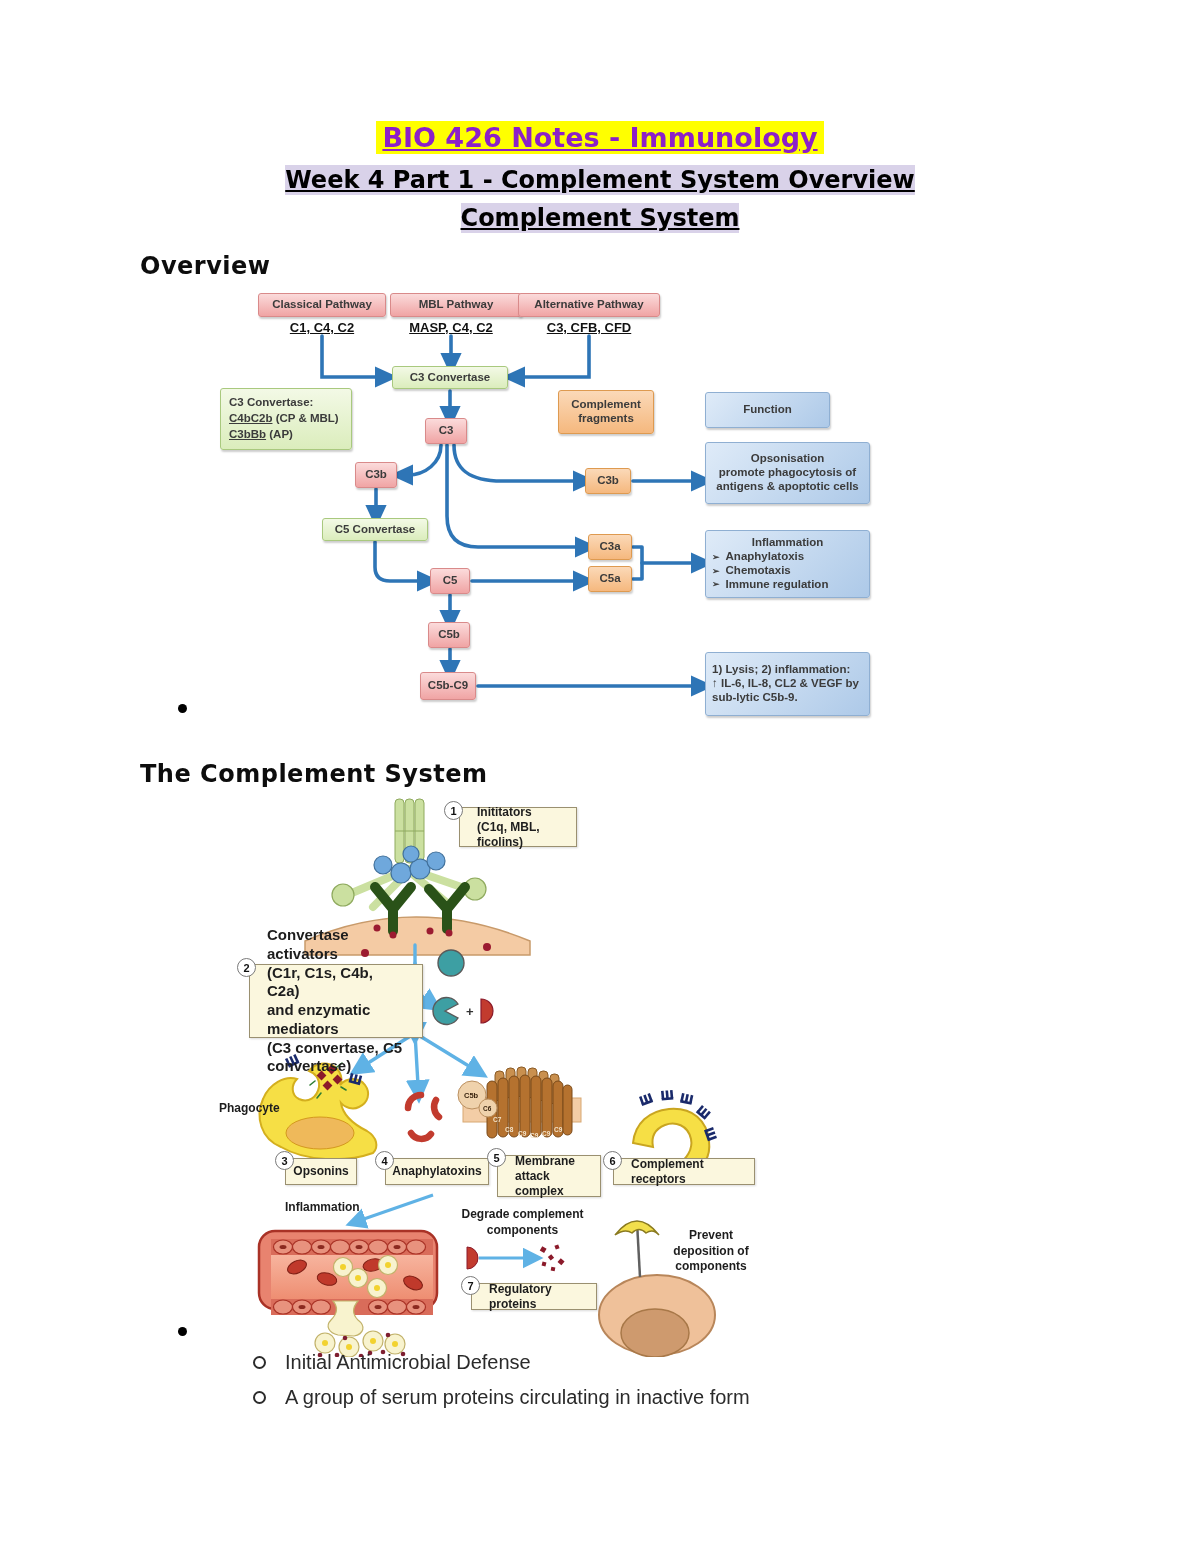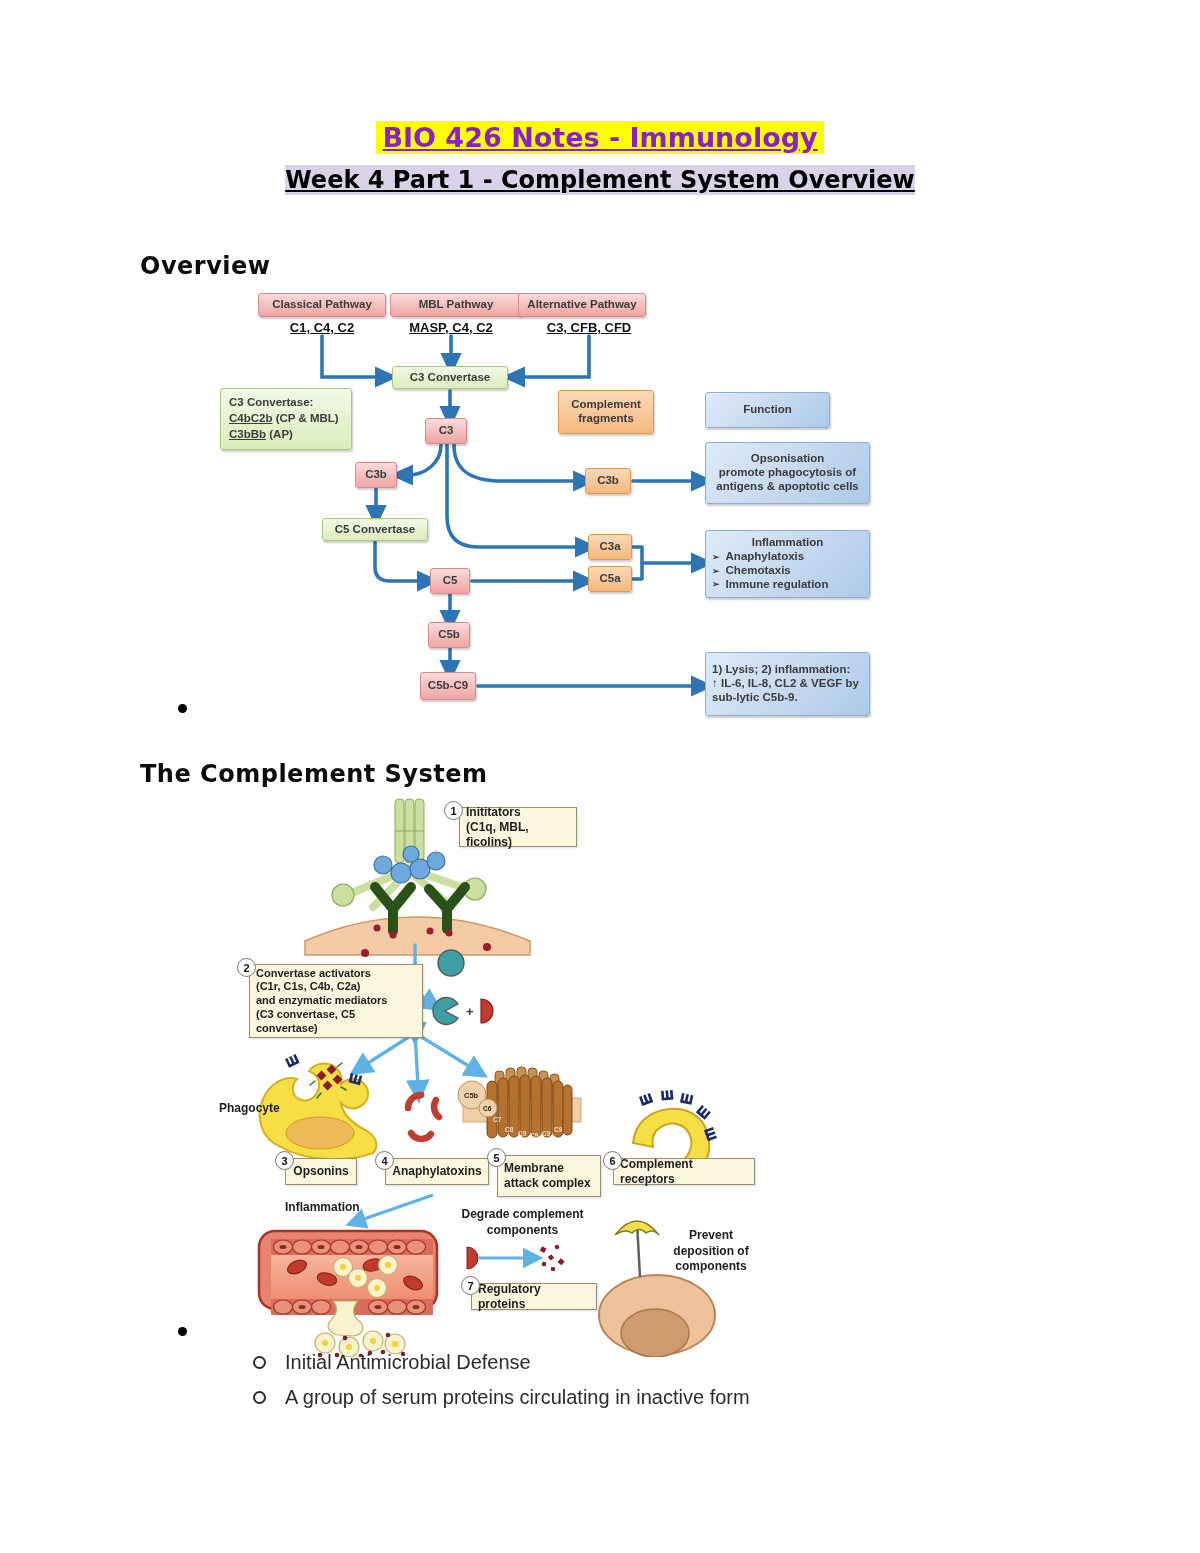--- a/index.html
+++ b/index.html
@@ -29,21 +29,21 @@
                 color:#111;text-decoration:underline;}
   .inf-item{display:flex;gap:6px;align-items:center;width:100%;text-align:left;}
   .inf-item .mk{font-size:9px;}
   .lysis-line{width:100%;text-align:left;}
   
   .bio{position:absolute;left:225px;top:795px;width:550px;height:562px;}
   .bio svg.art{position:absolute;left:0;top:0;}
   .dlabel{position:absolute;box-sizing:border-box;background:#FBF7DE;border:1.3px solid #9a9070;
           display:flex;align-items:center;justify-content:center;text-align:left;
           font:bold 12px/1.25 "Liberation Sans",sans-serif;color:#1d1d1d;
-          box-shadow:1px 1px 2px rgba(0,0,0,.15);padding:2px 6px;}
+          box-shadow:1px 1px 2px rgba(0,0,0,.15);padding:2px 17px;}
   .dlabel.multi{flex-direction:column;align-items:flex-start;}
   .numcirc{position:absolute;width:17px;height:17px;border-radius:50%;background:#fff;
            border:1.6px solid #7a7a7a;display:flex;align-items:center;justify-content:center;
            font:bold 11px "Liberation Sans",sans-serif;color:#111;z-index:5;}
   .freelabel{position:absolute;font:bold 12px/1.3 "Liberation Sans",sans-serif;color:#1d1d1d;}
   .ctr{text-align:center;}
   
   .bullet-dot{position:absolute;width:9px;height:9px;border-radius:50%;background:#000;}
   .sub-bullet{position:absolute;left:253px;display:flex;align-items:center;gap:19px;
               font:20px "Liberation Sans",sans-serif;color:#2b2b2b;}
@@ -52,20 +52,23 @@
 </head>
 <body>
 
 <div class="page">
 
   <div class="title-row" style="top:121px">
     <span class="hl-yellow">BIO 426 Notes - Immunology</span>
   </div>
   <div class="title-row" style="top:165px">
     <span class="hl-lav">Week 4 Part 1 - Complement System Overview</span>
+  </div>
+  <div class="title-row" style="top:203px">
+    <span class="hl-lav">Complement System</span>
   </div>
 
   <h2 class="sec-heading" style="top:252px">Overview</h2>
 
   <div class="flow">
     <svg class="arrows" width="660" height="445" viewBox="0 0 660 445">
       <defs>
         <marker id="ah" markerWidth="7" markerHeight="7" refX="1.5" refY="3" orient="auto">
           <path d="M0,0 L6.5,3 L0,6 Z" fill="#2E75B6"></path>
         </marker>
@@ -85,21 +88,21 @@
         <path d="M422,273 H476" marker-end="url(#ah)"></path>
         <path d="M230,305 V325" marker-end="url(#ah)"></path>
         <path d="M230,359 V375" marker-end="url(#ah)"></path>
         <path d="M258,396 H476" marker-end="url(#ah)"></path>
         <path d="M413,191 H476" marker-end="url(#ah)"></path>
       </g>
     </svg>
 
     <div class="fbox pink" style="left:38px;top:3px;width:128px;height:24px">Classical Pathway</div>
     <div class="fbox pink" style="left:170px;top:3px;width:132px;height:24px">MBL Pathway</div>
-    <div class="fbox pink" style="left:298px;top:3px;width:128px;height:24px">Alternative Pathway</div>
+    <div class="fbox pink" style="left:298px;top:3px;width:142px;height:24px">Alternative Pathway</div>
 
     <div class="pathway-comp" style="left:38px;top:30px;width:128px">C1, C4, C2</div>
     <div class="pathway-comp" style="left:170px;top:30px;width:122px">MASP, C4, C2</div>
     <div class="pathway-comp" style="left:298px;top:30px;width:142px">C3, CFB, CFD</div>
 
     <div class="fbox green" style="left:172px;top:76px;width:116px;height:23px">C3 Convertase</div>
 
     <div class="fbox green detail" style="left:0;top:98px;width:132px;height:62px">
       <span>C3 Convertase:</span>
       <span><span class="u">C4bC2b</span><span> (CP &amp; MBL)</span></span>
@@ -386,21 +389,21 @@
       </g>
     </svg>
 
     <span class="numcirc" style="left:219px;top:6px">1</span>
     <div class="dlabel multi" style="left:234px;top:12px;width:118px;height:40px">
       <span>Inititators</span>
       <span>(C1q, MBL, ficolins)</span>
     </div>
 
     <span class="numcirc" style="left:12px;top:163px">2</span>
-    <div class="dlabel multi" style="left:24px;top:169px;width:174px;height:74px;font-size:11px">
+    <div class="dlabel multi" style="left:24px;top:169px;width:174px;height:74px;font-size:15px">
       <span>Convertase activators</span>
       <span>(C1r, C1s, C4b, C2a)</span>
       <span>and enzymatic mediators</span>
       <span>(C3 convertase, C5 convertase)</span>
     </div>
 
     <div class="freelabel" style="left:-6px;top:306px">Phagocyte</div>
 
     <span class="numcirc" style="left:50px;top:356px">3</span>
     <div class="dlabel" style="left:60px;top:363px;width:72px;height:27px">Opsonins</div>

